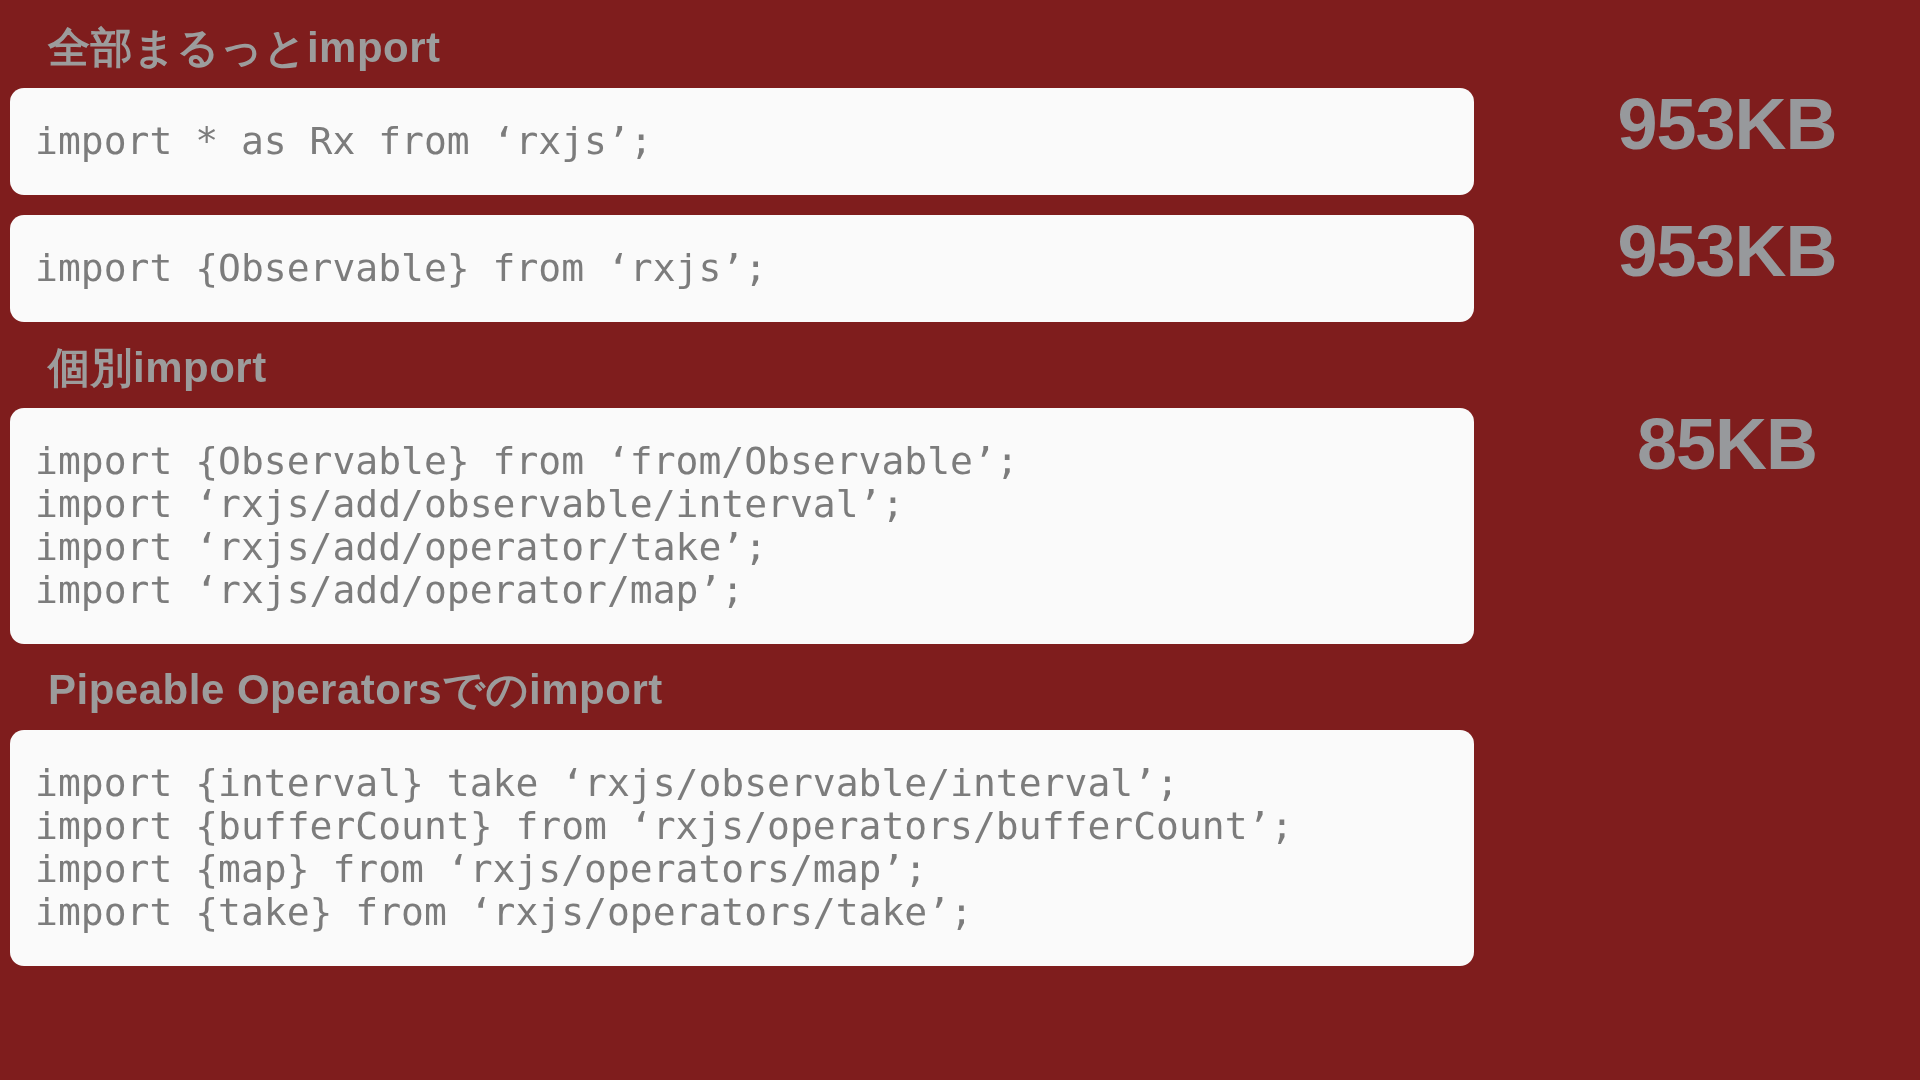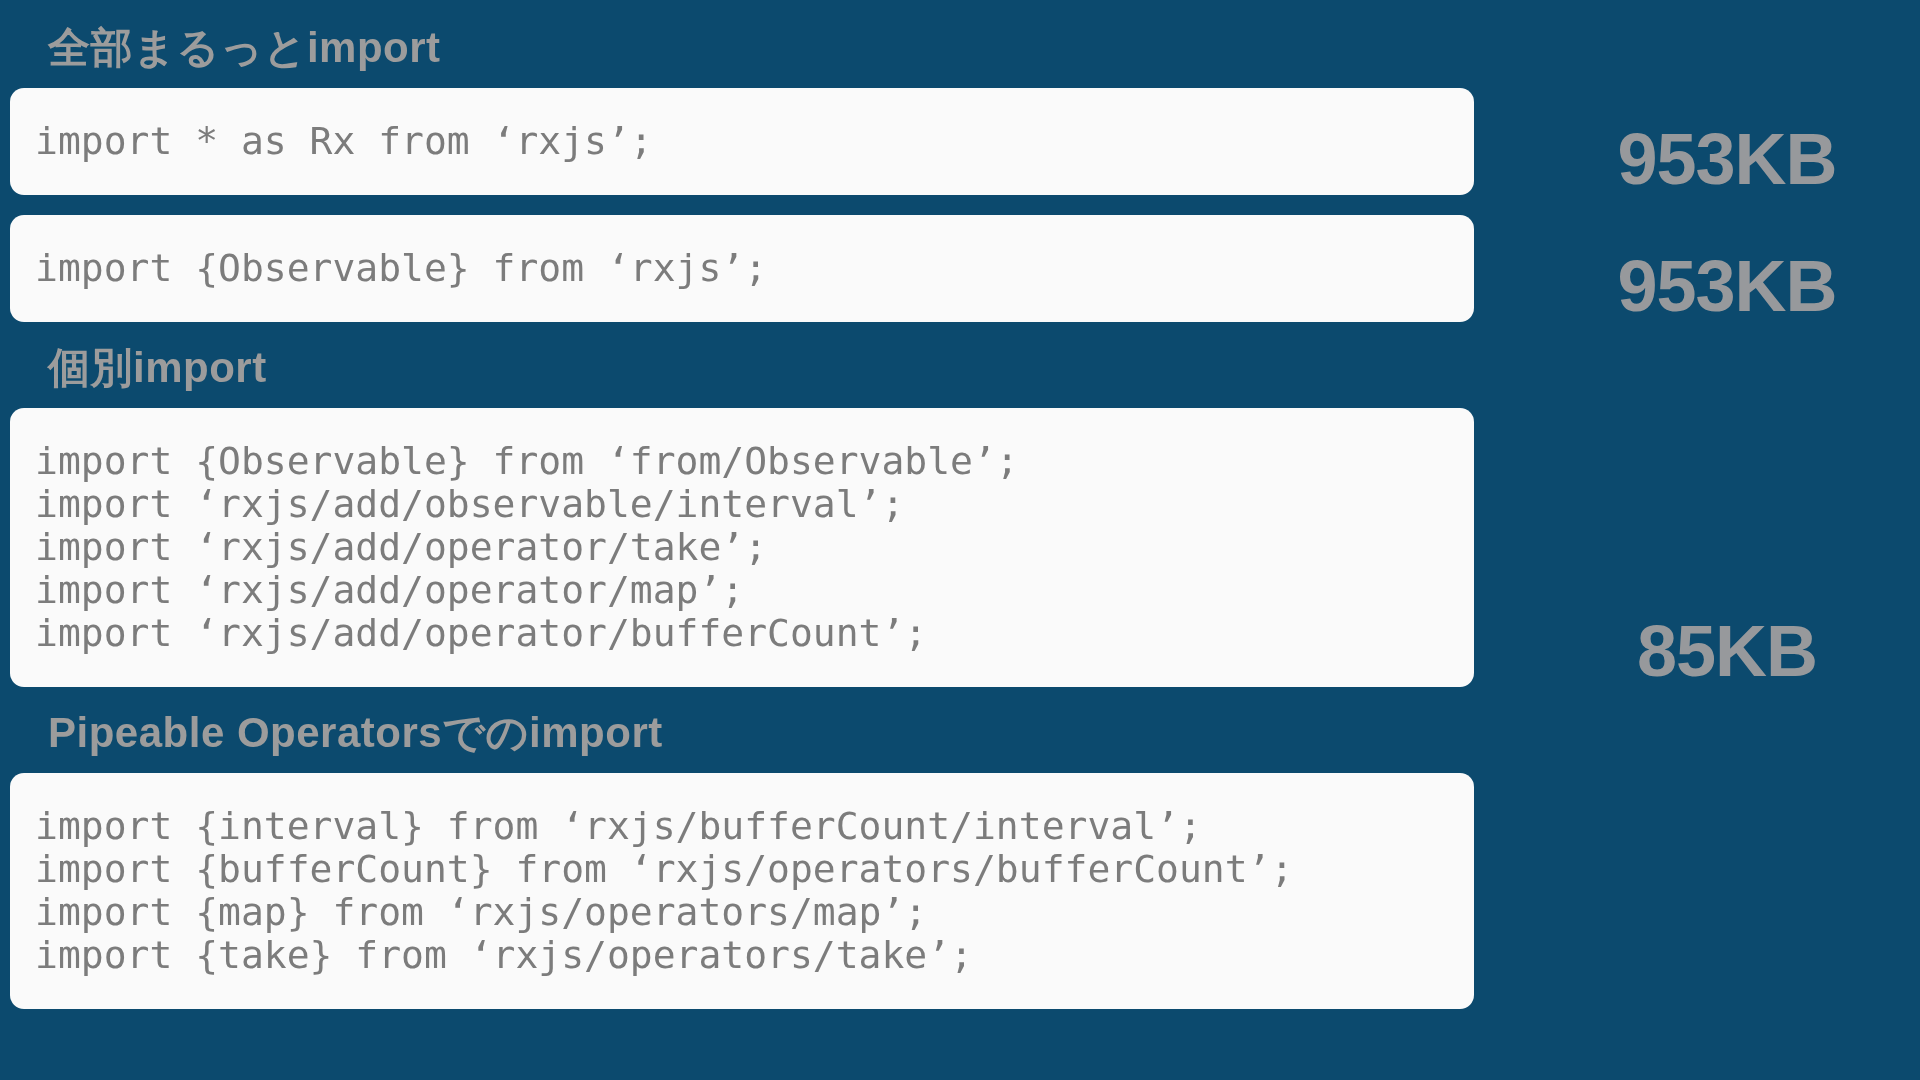--- a/index.html
+++ b/index.html
@@ -5,37 +5,37 @@
   html, body {
     margin: 0;
     padding: 0;
     background: #ffffff;
     font-family: "Liberation Sans", sans-serif;
   }
   .slide {
     position: relative;
     width: 1920px;
     height: 1080px;
-    background: #0c4a6e;
+    background: #7f1d1d;
     overflow: hidden;
     box-sizing: border-box;
     padding: 22px 0 0 10px;
   }
   .section { }
   .section-heading {
     margin: 0 0 14px 38px;
     font-size: 42px;
     line-height: 52px;
     font-weight: bold;
     color: #9c9c9c;
     letter-spacing: 0.5px;
   }
   .row {
     display: flex;
-    align-items: flex-end;
+    align-items: flex-start;
     margin-bottom: 20px;
   }
   .code-block {
     width: 1464px;
     box-sizing: border-box;
     background: #fafafa;
     border-radius: 14px;
     padding: 32px 25px;
     flex: 0 0 auto;
   }
@@ -88,33 +88,32 @@
   </div>
 
   <div class="section">
     <h2 class="section-heading">個別import</h2>
     <div class="row">
       <div class="code-block">
         <div class="code-line">import {Observable} from ‘from/Observable’;</div>
         <div class="code-line">import ‘rxjs/add/observable/interval’;</div>
         <div class="code-line">import ‘rxjs/add/operator/take’;</div>
         <div class="code-line">import ‘rxjs/add/operator/map’;</div>
-        <div class="code-line">import ‘rxjs/add/operator/bufferCount’;</div>
       </div>
       <div class="size-col">
         <span class="size-label">85KB</span>
       </div>
     </div>
   </div>
 
   <div class="section">
     <h2 class="section-heading">Pipeable Operatorsでのimport</h2>
     <div class="row">
       <div class="code-block">
-        <div class="code-line">import {interval} from ‘rxjs/bufferCount/interval’;</div>
+        <div class="code-line">import {interval} take ‘rxjs/observable/interval’;</div>
         <div class="code-line">import {bufferCount} from ‘rxjs/operators/bufferCount’;</div>
         <div class="code-line">import {map} from ‘rxjs/operators/map’;</div>
         <div class="code-line">import {take} from ‘rxjs/operators/take’;</div>
       </div>
     </div>
   </div>
 
 </div>
 
 </body></html>

